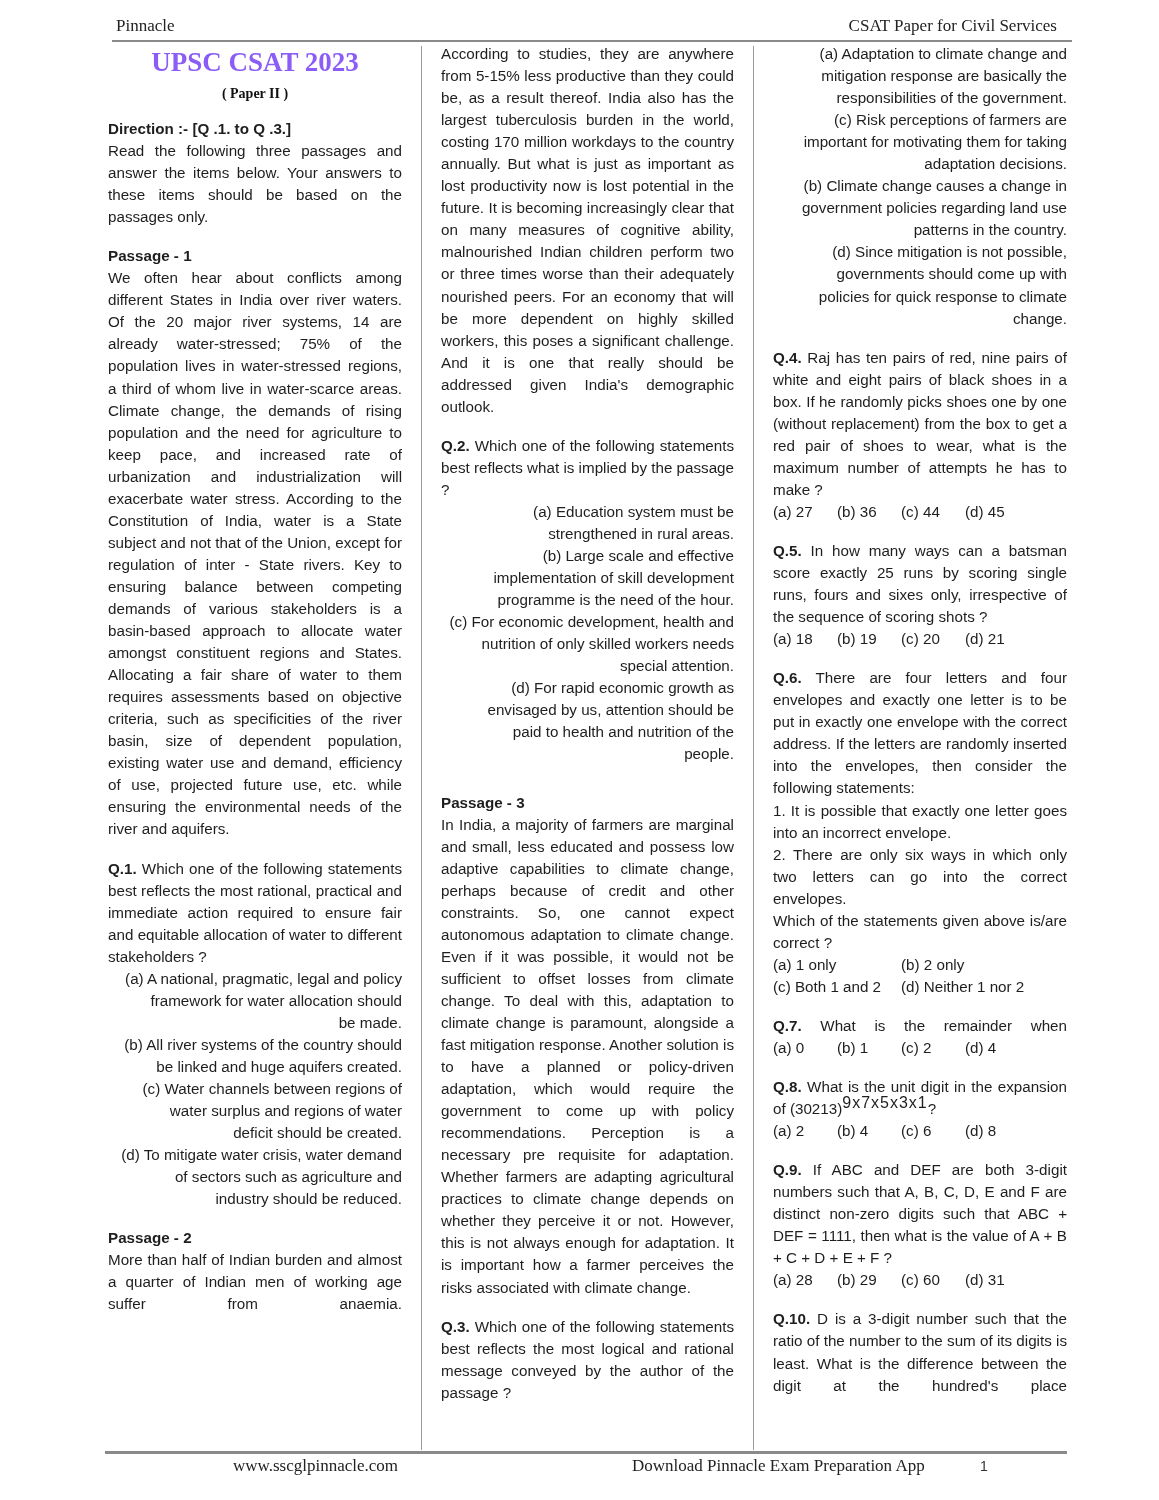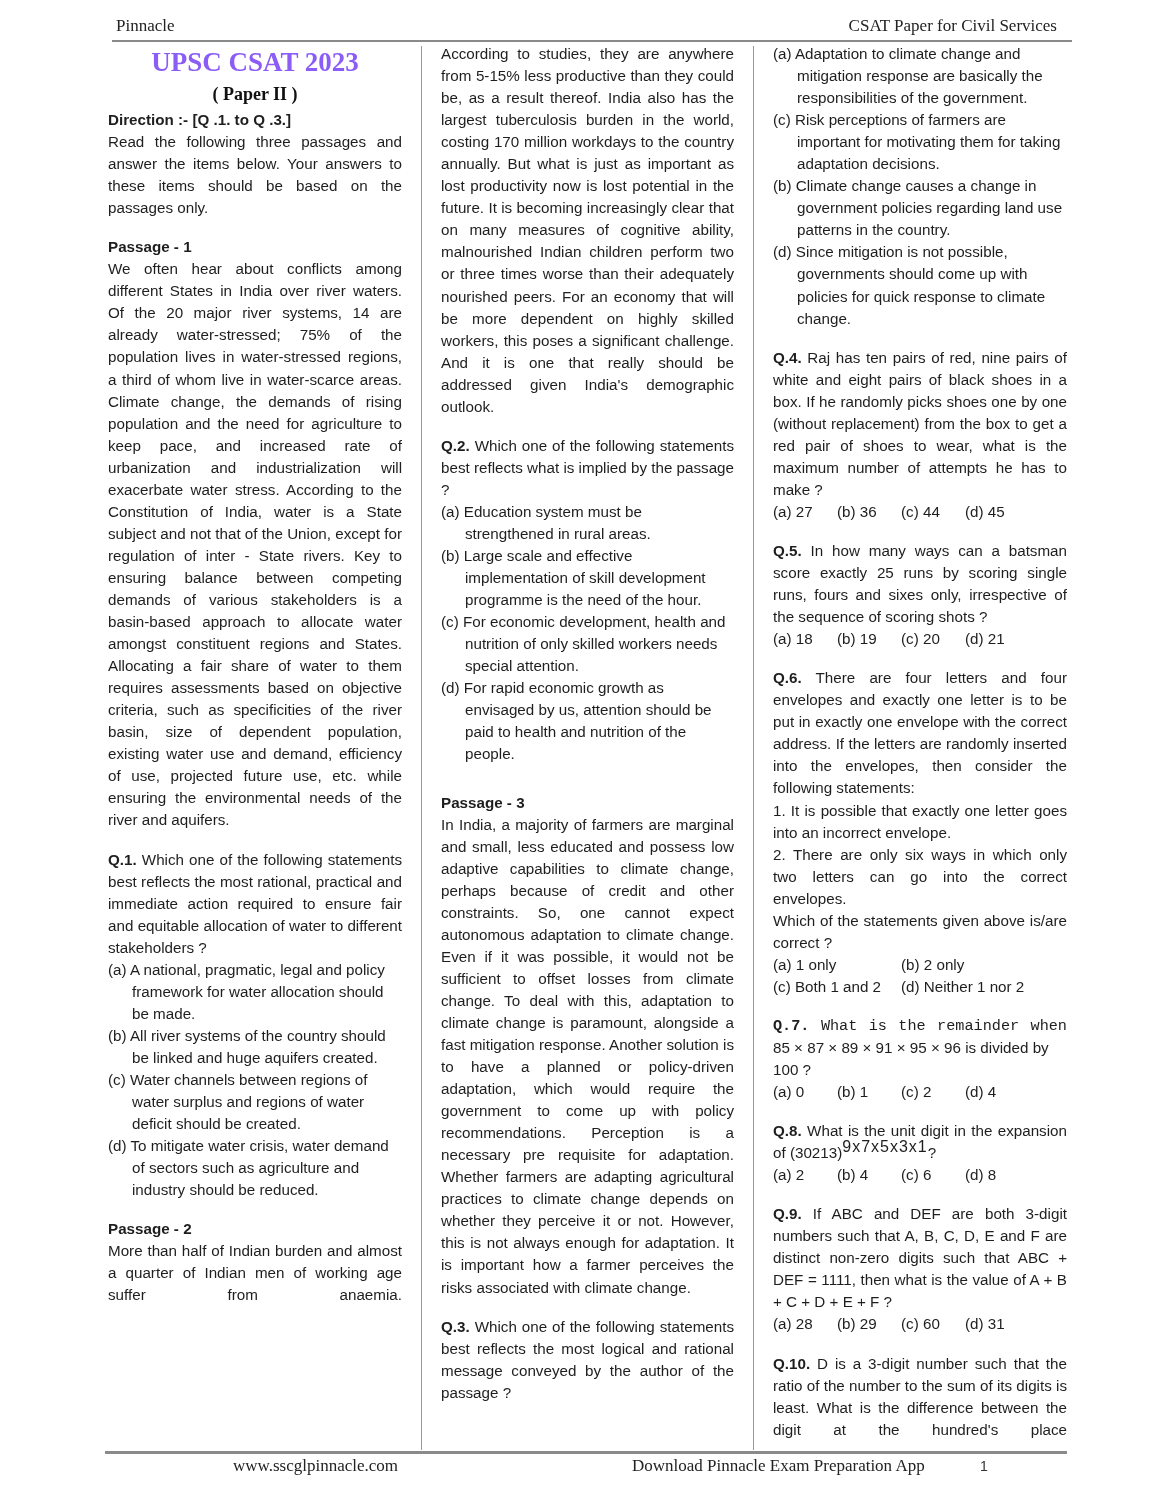--- a/index.html
+++ b/index.html
@@ -20,25 +20,25 @@
   .v2 { left: 745px; }
   .col {
     position: absolute; top: 43px;
     font-family: "Liberation Sans", "DejaVu Sans", sans-serif;
     font-size: 15.2px; line-height: 22.05px; color: #1e1e1e;
   }
   .c1 { left: 100px; width: 294px; }
   .c2 { left: 433px; width: 293px; }
   .c3 { left: 765px; width: 294px; }
   .title { font-family: "Liberation Serif", "DejaVu Serif", serif; font-weight: bold; text-align: center; font-size: 27px; line-height: 34px; margin-top: 2px; color: #8b5cf6; }
-  .subtitle { font-family: "Liberation Serif", "DejaVu Serif", serif; font-weight: bold; text-align: center; font-size: 18px; line-height: 30px; margin-bottom: 0; color: #111; }
+  .subtitle { font-family: "Liberation Serif", "DejaVu Serif", serif; font-weight: bold; text-align: center; font-size: 14px; line-height: 30px; margin-bottom: 9px; color: #111; }
   .just { text-align: justify; text-align-last: left; }
   .b { font-weight: bold; }
   .gap { height: 17px; }
-  .opt { padding-left: 24px; text-indent: -24px; }
+  .opt { padding-left: 24px; text-indent: -24px; text-align: right; }
   .opts-row { display: flex; }
   .opts-row span { display: inline-block; width: 64px; }
   .opts-row span:first-child { width: 64px; }
   .opts-grid { display: grid; grid-template-columns: 128px 1fr; }
   sup { font-size: 16px; line-height: 0; vertical-align: 6px; letter-spacing: 1px; }
   p { margin: 0; }
 </style>
 </head>
 <body>
 
@@ -130,22 +130,21 @@
       <div class="opts-grid">
         <span>(a) 1 only</span>
         <span>(b) 2 only</span>
         <span>(c) Both 1 and 2</span>
         <span>(d) Neither 1 nor 2</span>
       </div>
     </div>
     <div class="gap"></div>
 
     <div>
-      <p class="just" style="text-align-last: justify; font-family: Liberation Mono, monospace;"><span class="b">Q.7.</span> <span>What is the remainder when</span></p>
-      <p><span>85 × 87 × 89 × 91 × 95 × 96</span> <span>is divided by 100 ?</span></p>
+      <p class="just" style="text-align-last: justify;"><span class="b">Q.7.</span> <span>What is the remainder when</span></p>
       <div class="opts-row">
         <span>(a) 0</span>
         <span>(b) 1</span>
         <span>(c) 2</span>
         <span>(d) 4</span>
       </div>
     </div>
     <div class="gap"></div>
 
     <div>

